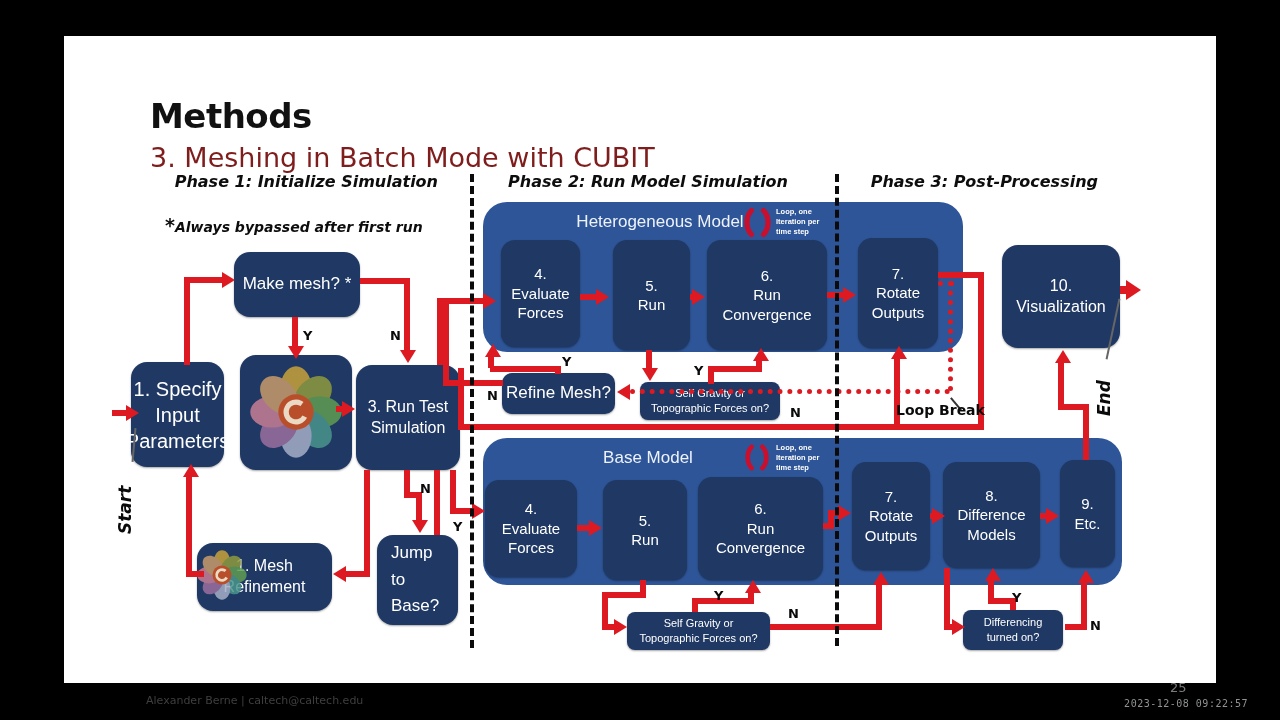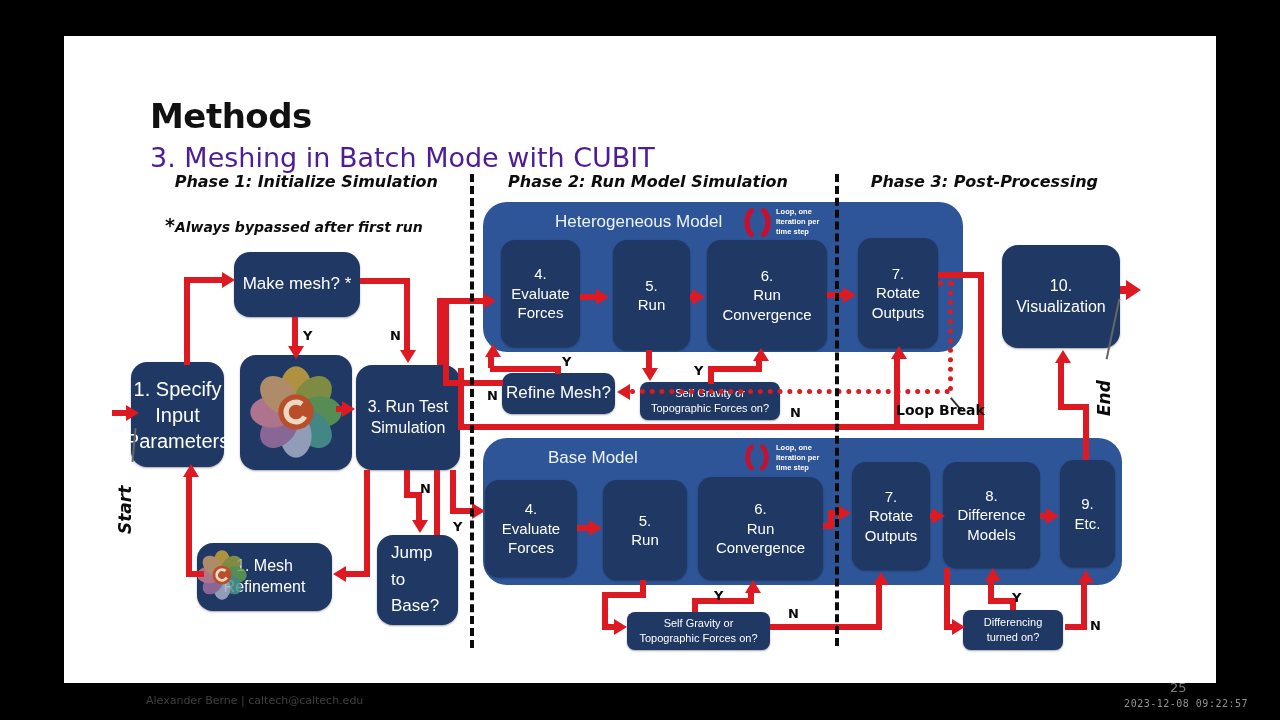--- a/index.html
+++ b/index.html
@@ -2,27 +2,27 @@
 <html style="--arrow-red: #DD1A22; --box-navy: #1F3864; --container-blue: #2E5597; --slide-bg: #FFFFFF; --frame-bg: #000000;"><head>
 <meta charset="utf-8">
 <style>
   html,body{margin:0;padding:0;background:#000;width:1280px;height:720px;overflow:hidden}
   *{box-sizing:border-box}
   .stage{position:relative;width:1280px;height:720px;background:var(--frame-bg,#000);
          font-family:"DejaVu Sans","Liberation Sans",sans-serif}
   .slide{position:absolute;left:64px;top:36px;width:1152px;height:647px;background:var(--slide-bg,#fff)}
   .abs{position:absolute}
   .title{left:86px;top:60px;font-size:34px;font-weight:bold;color:#111;letter-spacing:-.5px}
-  .subtitle{left:86px;top:106px;font-size:27px;color:#4c1d95}
+  .subtitle{left:86px;top:106px;font-size:27px;color:#7f1d1d}
   .phase{font-size:16px;font-weight:bold;font-style:italic;color:#0d0d0d;text-align:right}
   .note{font-size:14px;font-weight:bold;font-style:italic;color:#0d0d0d}
   .note .star{font-size:19px;font-style:normal}
   .vdash{width:0;border-left:4px dashed #0b0b0b;z-index:7}
   .container{background:var(--container-blue,#2e5597);border-radius:24px;z-index:1}
-  .ctitle{color:#eef3fb;font-size:17px;z-index:2;font-family:"Liberation Sans",sans-serif}
+  .ctitle{color:#eef3fb;font-size:17px;text-align:center;z-index:2;font-family:"Liberation Sans",sans-serif}
   .loopnote{color:#fff;font-size:7.5px;font-weight:bold;line-height:1.3;white-space:pre-line;z-index:2;
             font-family:"Liberation Sans",sans-serif}
   .box{background:var(--box-navy,#1f3864);color:#fff;border-radius:16px;z-index:2;
        display:flex;align-items:center;justify-content:center;text-align:center;
        white-space:pre-line;font-family:"Liberation Sans",sans-serif;line-height:1.3;
        box-shadow:0 1px 2px rgba(0,0,0,.35)}
   .inner{border-radius:14px}
   .q{border-radius:8px;font-size:11px;line-height:1.35}
   .seg{position:absolute;background:var(--arrow-red,#dd1a22);z-index:6}
   .dot-h{position:absolute;height:0;border-top:5px dotted var(--arrow-red,#dd1a22);z-index:6}

